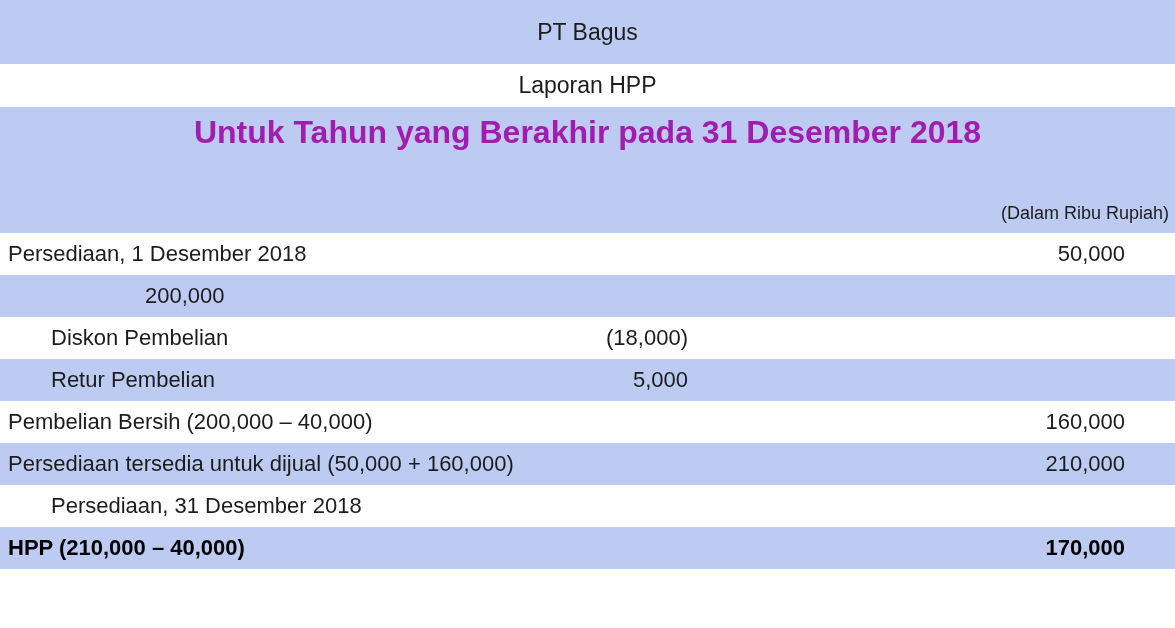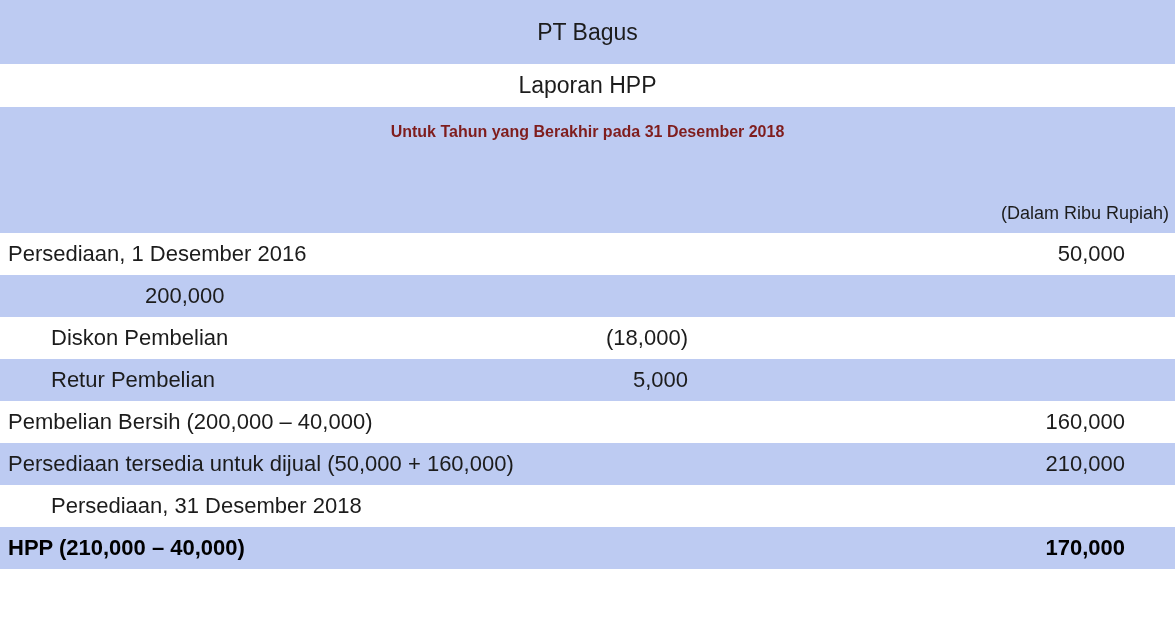--- a/index.html
+++ b/index.html
@@ -42,23 +42,23 @@
   }
   .subtitle-row {
     height: 43px;
     justify-content: center;
     font-size: 23px;
     color: #1c1c1c;
   }
   .headline-row {
     height: 50px;
     justify-content: center;
-    font-size: 16px;
+    font-size: 32px;
     font-weight: bold;
-    color: #7f1d1d;
+    color: #a21caf;
   }
   .spacer-row {
     height: 36px;
   }
   .currency-row {
     height: 40px;
     justify-content: flex-end;
     font-size: 18px;
     padding-right: 6px;
     color: #1c1c1c;
@@ -127,21 +127,21 @@
     <span>Untuk Tahun yang Berakhir pada 31 Desember 2018</span>
   </div>
 
   <div class="row band spacer-row"></div>
 
   <div class="row band currency-row">
     <span>(Dalam Ribu Rupiah)</span>
   </div>
 
   <div class="row plain data-row">
-    <span class="c-label">Persediaan, 1 Desember 2016</span>
+    <span class="c-label">Persediaan, 1 Desember 2018</span>
     <span class="c-col1"></span>
     <span class="c-col2"></span>
     <span class="c-col3">50,000</span>
   </div>
 
   <div class="row band data-row">
     <span class="c-col1"></span>
     <span class="c-col2">200,000</span>
     <span class="c-col3"></span>
   </div>

